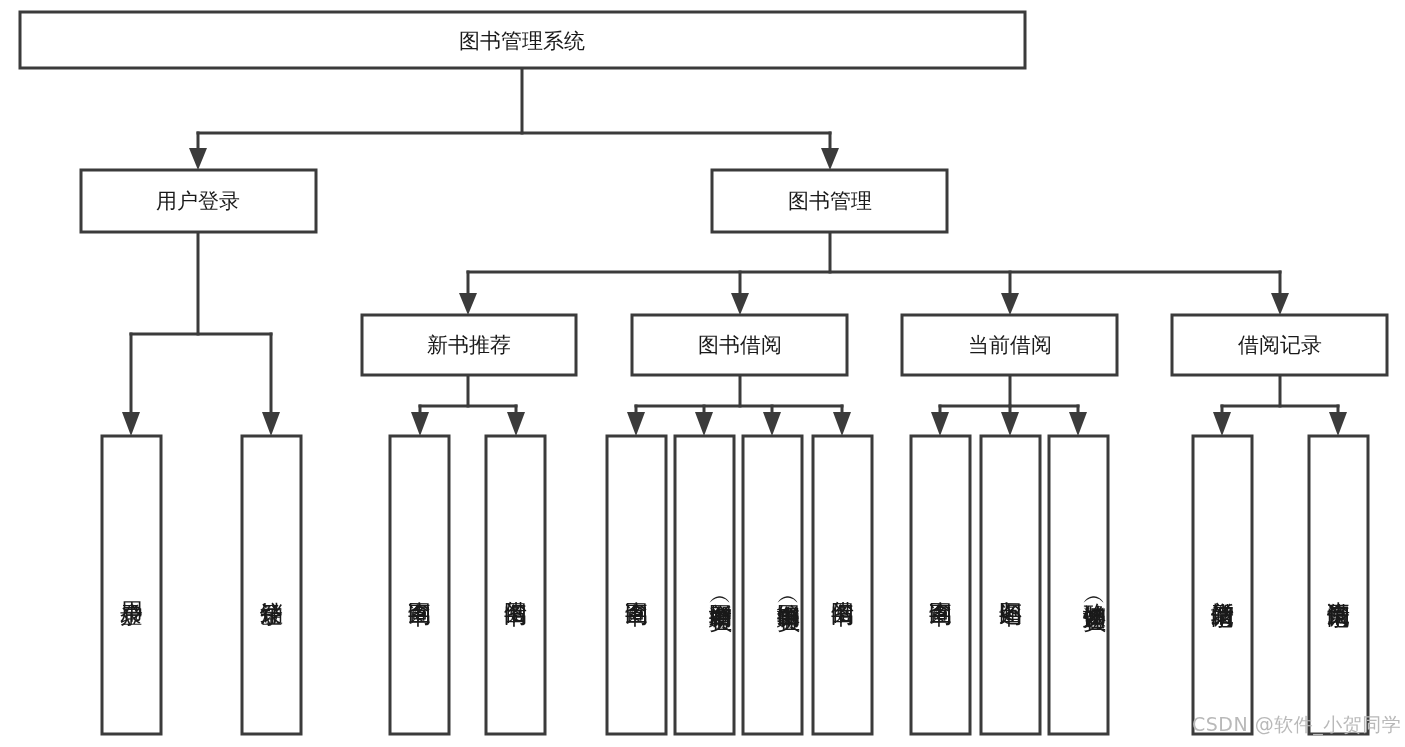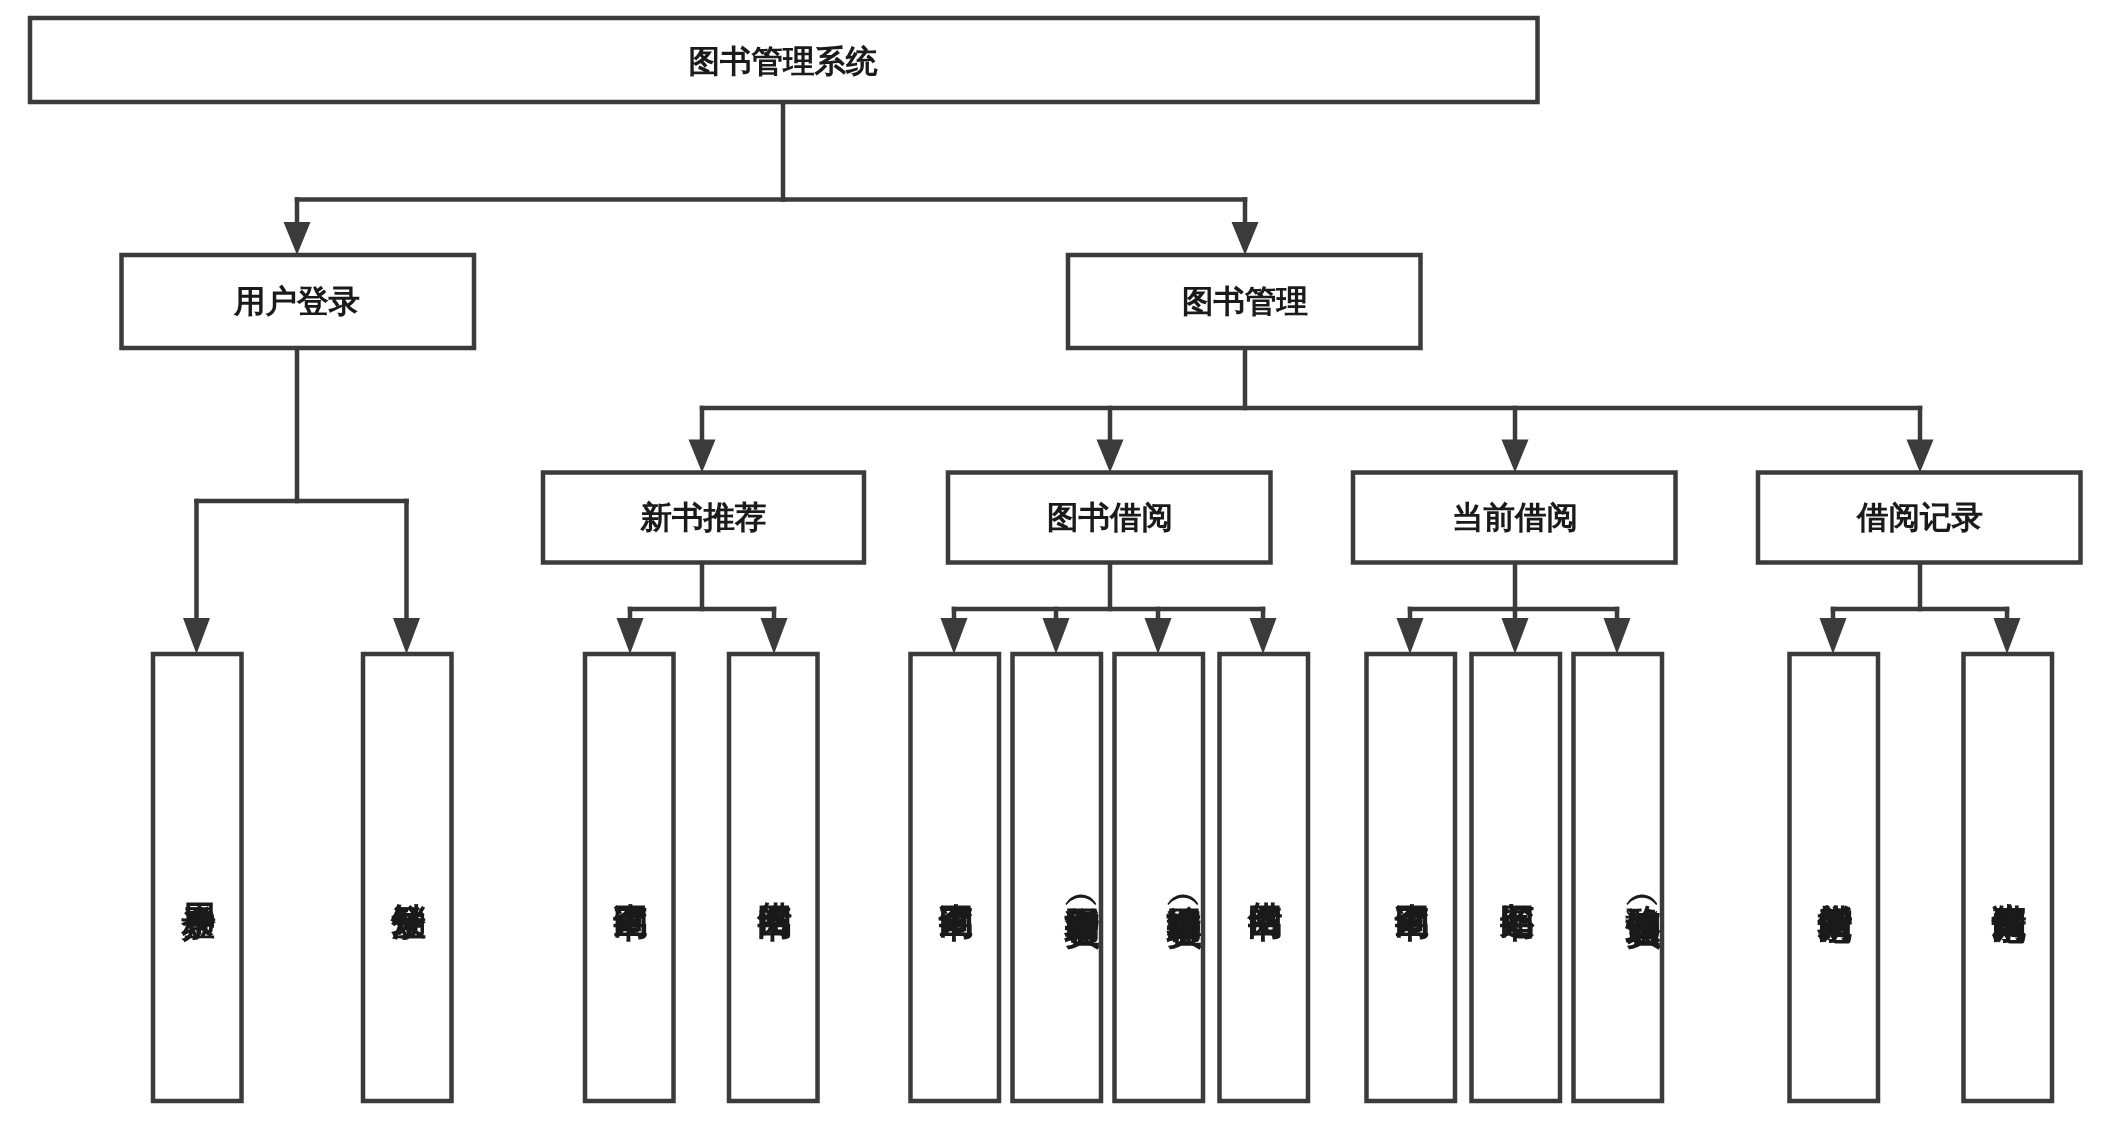--- a/index.html
+++ b/index.html
@@ -12,21 +12,20 @@
     width: 1405px;
     height: 747px;
     font-family: "DejaVu Sans", "Liberation Sans", sans-serif;
     overflow: hidden;
   }
   #diagram-root {
     position: relative;
     width: 1405px;
     height: 747px;
     background: #ffffff;
-    font-weight: bold;
   }
   svg#diagram-svg {
     position: absolute;
     left: 0;
     top: 0;
     width: 1405px;
     height: 747px;
     display: block;
   }
   .node-box {
@@ -207,14 +206,15 @@
   <div class="leaf-label" style="left:743px; top:444px; width:59px; height:290px;">编辑图书（管理员）</div>
   <div class="leaf-label centered" style="left:813px; top:436px; width:59px; height:298px;">借阅图书</div>
 
   <div class="leaf-label centered" style="left:911px; top:436px; width:59px; height:298px;">查询图书</div>
   <div class="leaf-label centered" style="left:981px; top:436px; width:59px; height:298px;">归还图书</div>
   <div class="leaf-label" style="left:1049px; top:444px; width:59px; height:290px;">确认归还（管理员）</div>
 
   <div class="leaf-label centered" style="left:1193px; top:444px; width:59px; height:284px;">新增借阅记录</div>
   <div class="leaf-label centered" style="left:1309px; top:444px; width:59px; height:284px;">查询借阅记录</div>
 
+  <div class="watermark" style="left:1192px; top:712px;">CSDN @软件_小贺同学</div>
 
 </div>
 
 </body></html>

